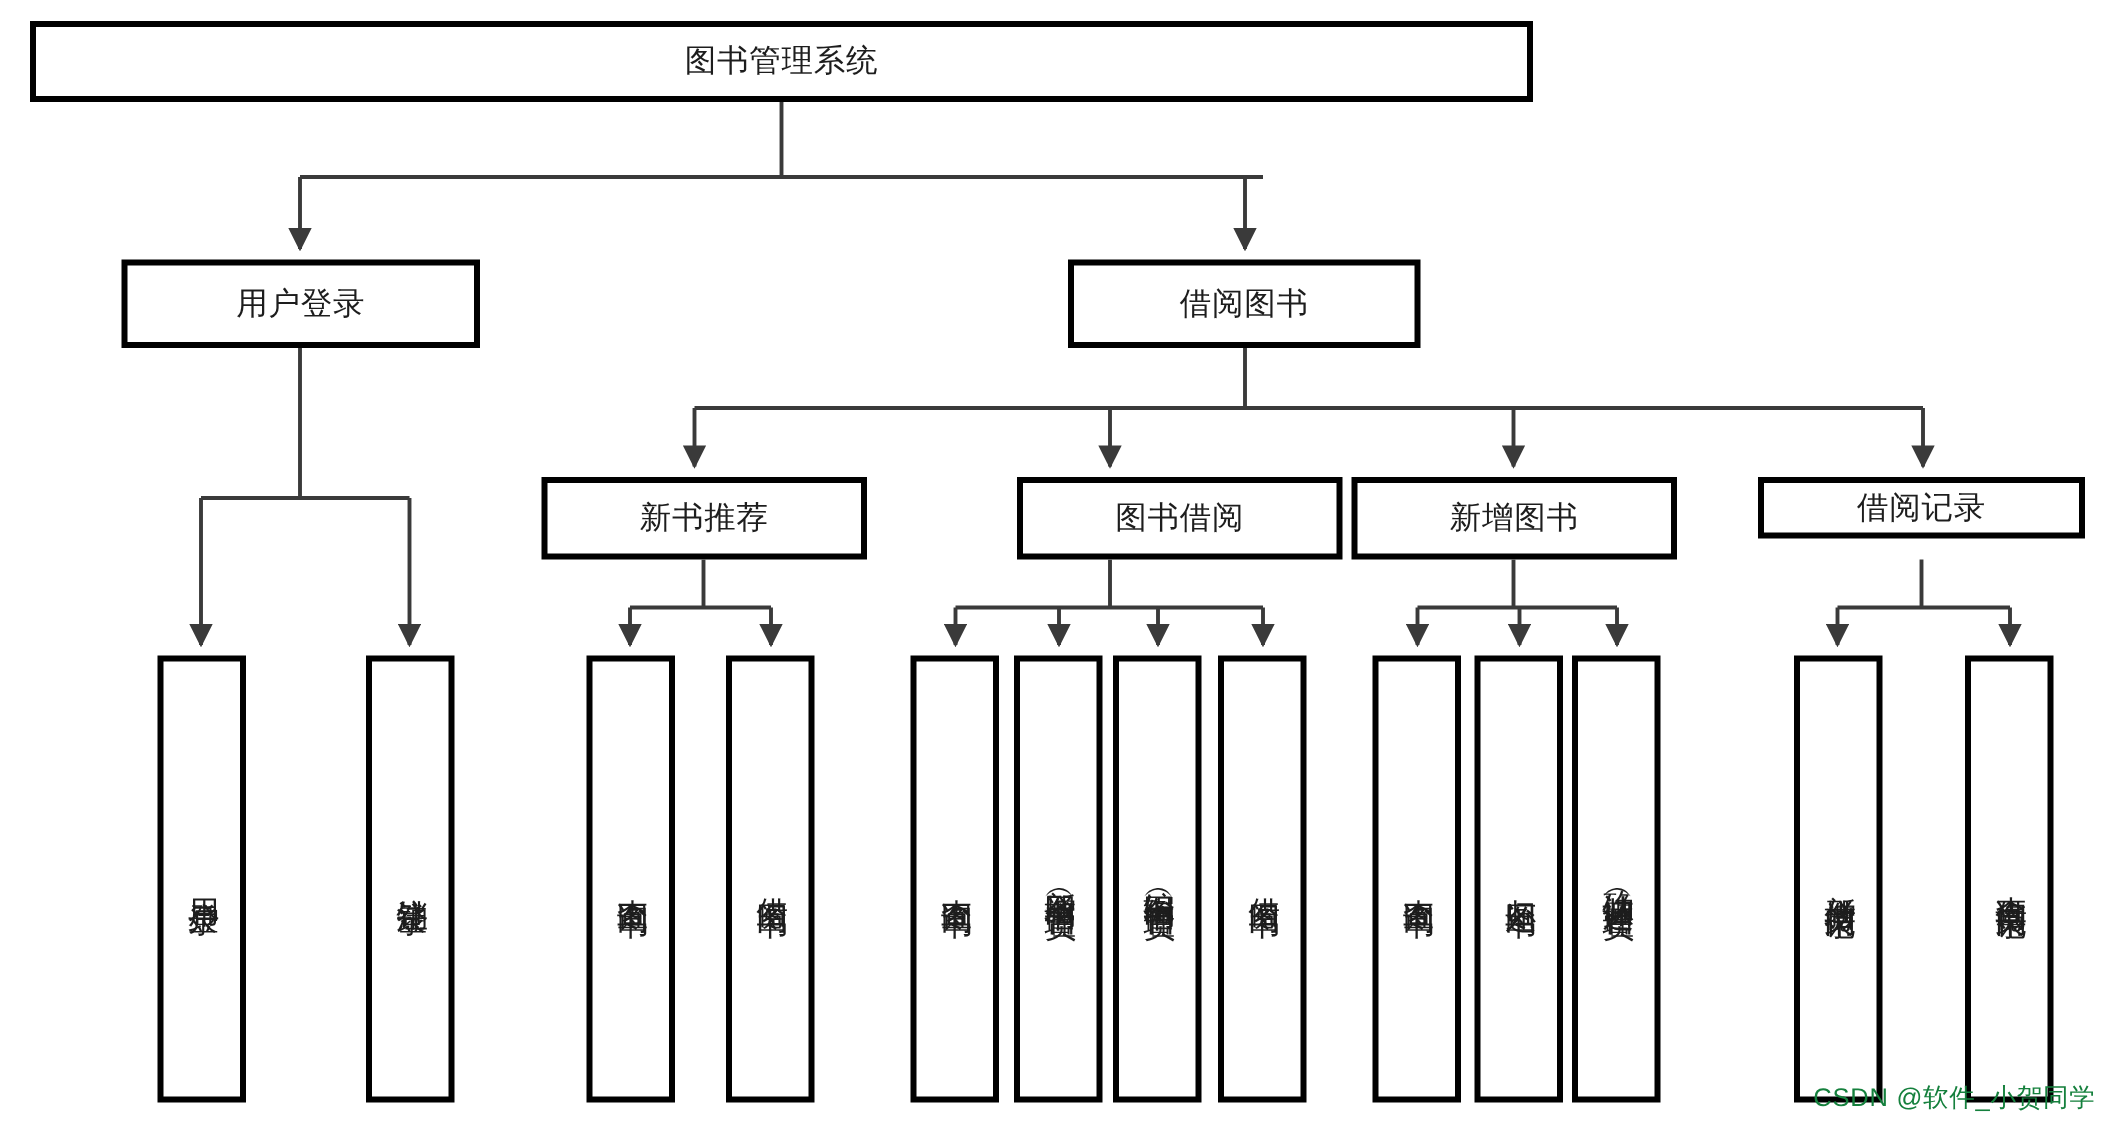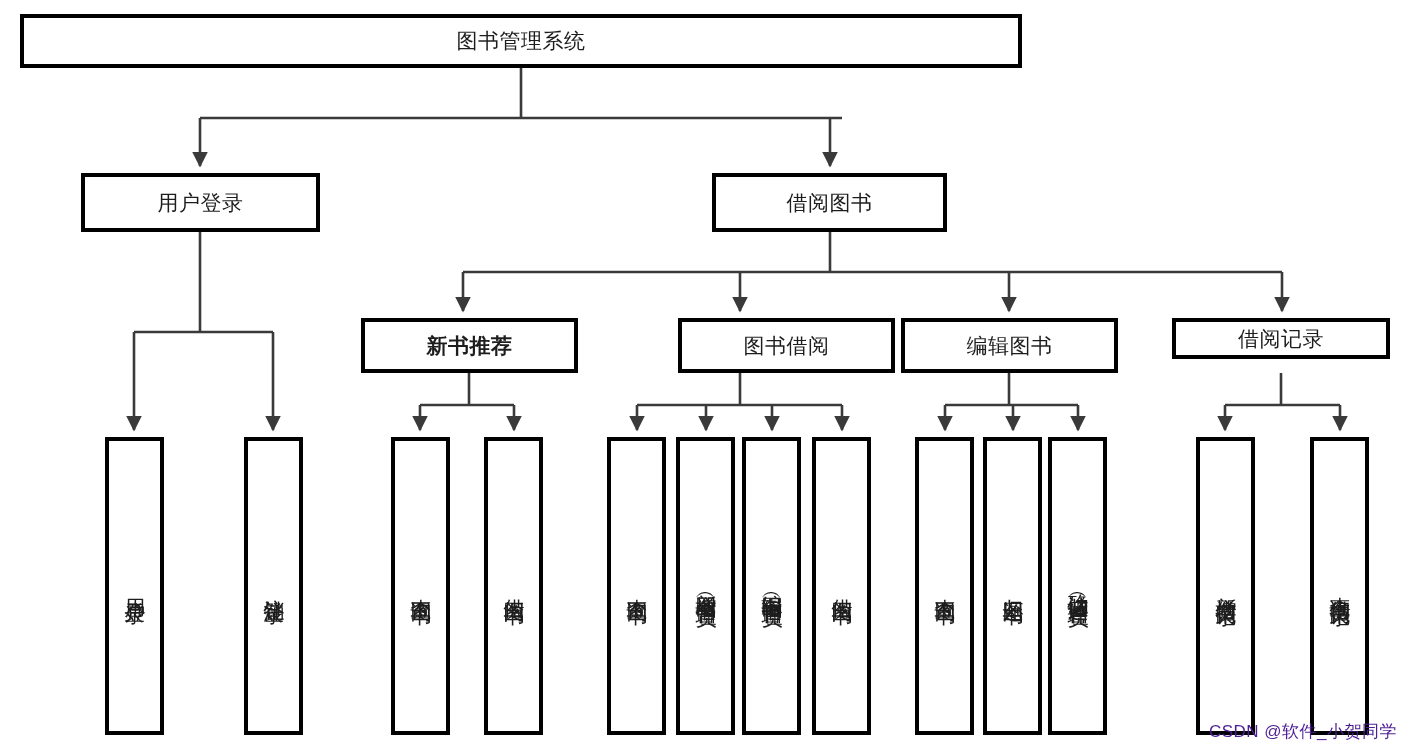--- a/index.html
+++ b/index.html
@@ -61,21 +61,21 @@
     line-height: 1.18;
     letter-spacing: 2px;
     max-height: 282px;
     white-space: nowrap;
   }
   #watermark {
     position: absolute;
     right: 8px;
     bottom: 4px;
     font-size: 17px;
-    color: #4c1d95;
+    color: #15803d;
     z-index: 5;
     white-space: nowrap;
     letter-spacing: 0.5px;
     text-align: right;
   }
 </style>
 </head>
 <body>
 
 <div id="canvas">
@@ -134,28 +134,28 @@
     <span class="label">图书管理系统</span>
   </div>
 
   <div class="node h" style="left:81px; top:173px; width:239px; height:59px;">
     <span class="label">用户登录</span>
   </div>
   <div class="node h" style="left:712px; top:173px; width:235px; height:59px;">
     <span class="label">借阅图书</span>
   </div>
 
-  <div class="node h" style="left:361px; top:318px; width:217px; height:55px;font-weight:bold;">
+  <div class="node h" style="left:361px; top:318px; width:217px; height:55px;">
     <span class="label">新书推荐</span>
   </div>
   <div class="node h" style="left:632px; top:318px; width:217px; height:55px;margin-left:46px;">
     <span class="label">图书借阅</span>
   </div>
   <div class="node h" style="left:901px; top:318px; width:217px; height:55px;">
-    <span class="label">编辑图书</span>
+    <span class="label">新增图书</span>
   </div>
   <div class="node h" style="left:1172px; top:318px; width:218px; height:41px;">
     <span class="label">借阅记录</span>
   </div>
 
   <div class="node v" style="left:105px; top:437px; width:59px; height:298px;">
     <span class="label">用户登录</span>
   </div>
   <div class="node v" style="left:244px; top:437px; width:59px; height:298px;">
     <span class="label">注销登录</span>

